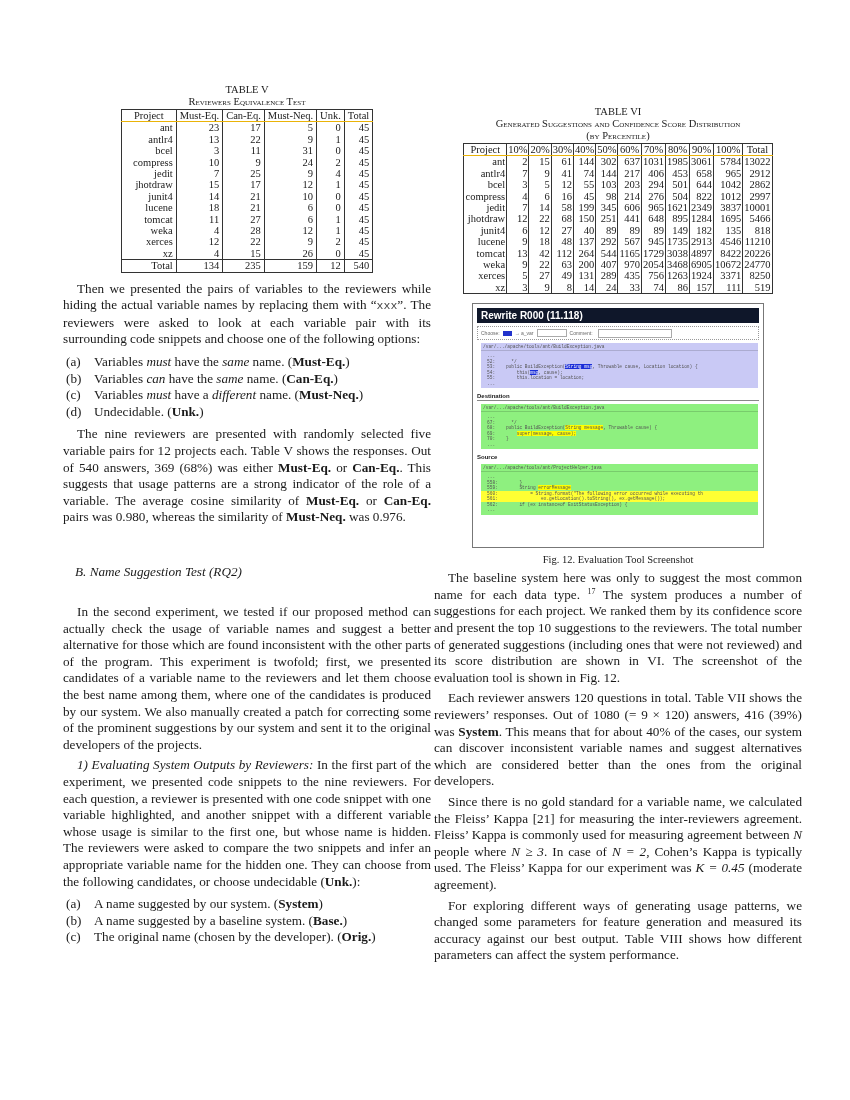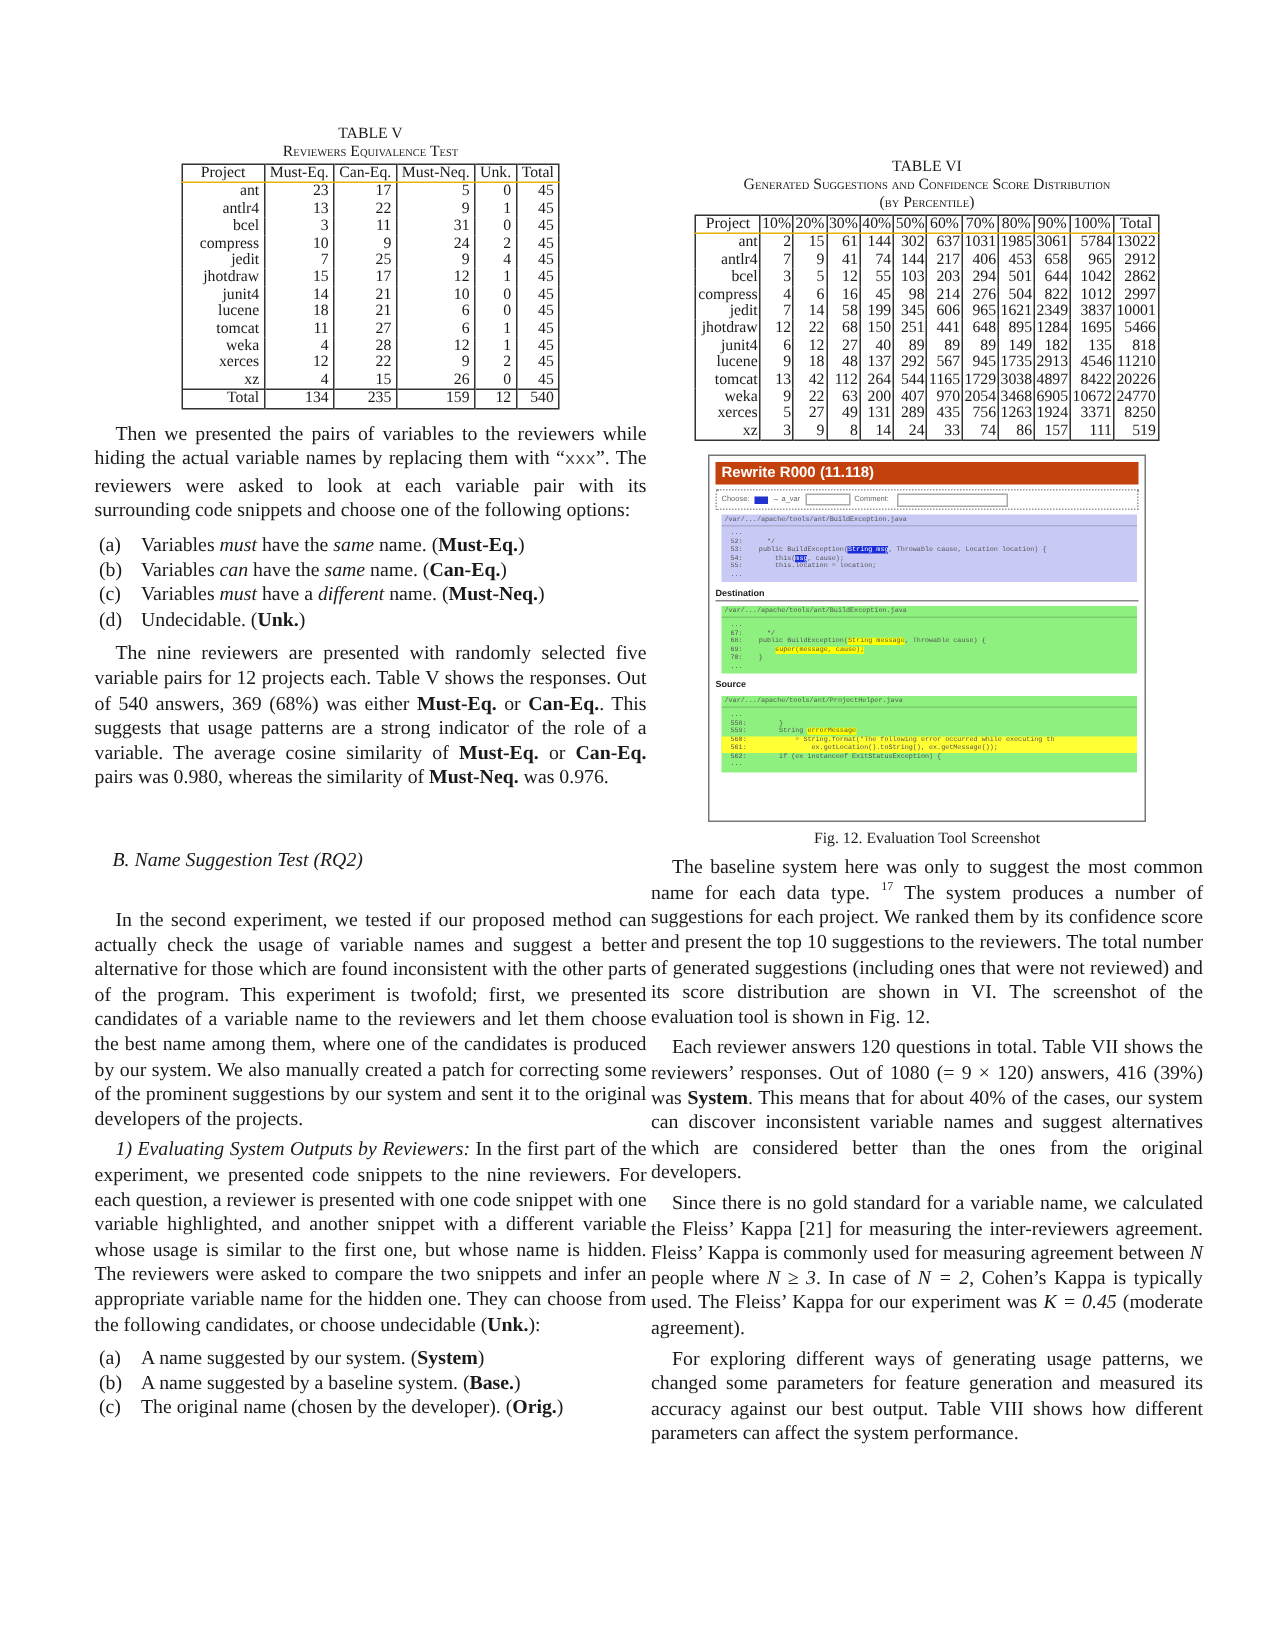--- a/index.html
+++ b/index.html
@@ -19,21 +19,21 @@
   table.data td.name, table.data th.name { text-align: right; }
   #t5 th.name { width: 48px; }
   #t6 td, #t6 th { padding: 0 1px; }
   p.body { font-size: 13.2px; line-height: 16.6px; margin: 0; text-align: justify; text-indent: 14px; }
   ul.opts { list-style: none; margin: 6px 0 6px 0; padding: 0; font-size: 13.2px; line-height: 16.6px; }
   ul.opts li { padding-left: 3px; }
   ul.opts .lbl { display: inline-block; width: 28px; }
   h3.sub { font-style: italic; font-weight: normal; font-size: 13.2px; margin: 12px; }
   .mono { font-family: "Liberation Mono", "DejaVu Sans Mono", monospace; font-size: 11.5px; color: #444; }
   .figure { position: relative; margin: 0 auto; width: 290px; height: 243px; border: 1px solid #777; background: #fff; }
-  .fig-title { background: #c2410c; color: #fff; font-family: "Liberation Sans", "DejaVu Sans", sans-serif; font-weight: bold; font-size: 10px; padding: 2px 4px; margin: 4px 4px 3px; }
+  .fig-title { background: #0f172a; color: #fff; font-family: "Liberation Sans", "DejaVu Sans", sans-serif; font-weight: bold; font-size: 10px; padding: 2px 4px; margin: 4px 4px 3px; }
   .fig-toolbar { margin: 0 4px; border: 1px dotted #999; height: 12px; display: flex; align-items: center; gap: 3px; padding: 0 3px; font-family: "Liberation Sans", sans-serif; font-size: 5px; color: #666; }
   .fig-toolbar .sel { background: #2233cc; width: 9px; height: 5px; }
   .fig-toolbar .dd { border: 1px solid #aaa; width: 28px; height: 6px; }
   .fig-toolbar .cmt { border: 1px solid #aaa; width: 72px; height: 7px; margin-left: 2px; }
   .snip { margin: 3px 5px 0 8px; font-family: "Liberation Mono", monospace; font-size: 4.5px; color: #555; }
   .snip .path { padding: 1px 2px; border-bottom: 1px solid rgba(0,0,0,0.15); }
   .snip .code { padding: 2px 6px; line-height: 5.5px; }
   .snip.blue { background: #c9c9f5; }
   .snip.green { background: #8ef07f; }
   .hl-blue { background: #1a2dd8; color: #fff; }

